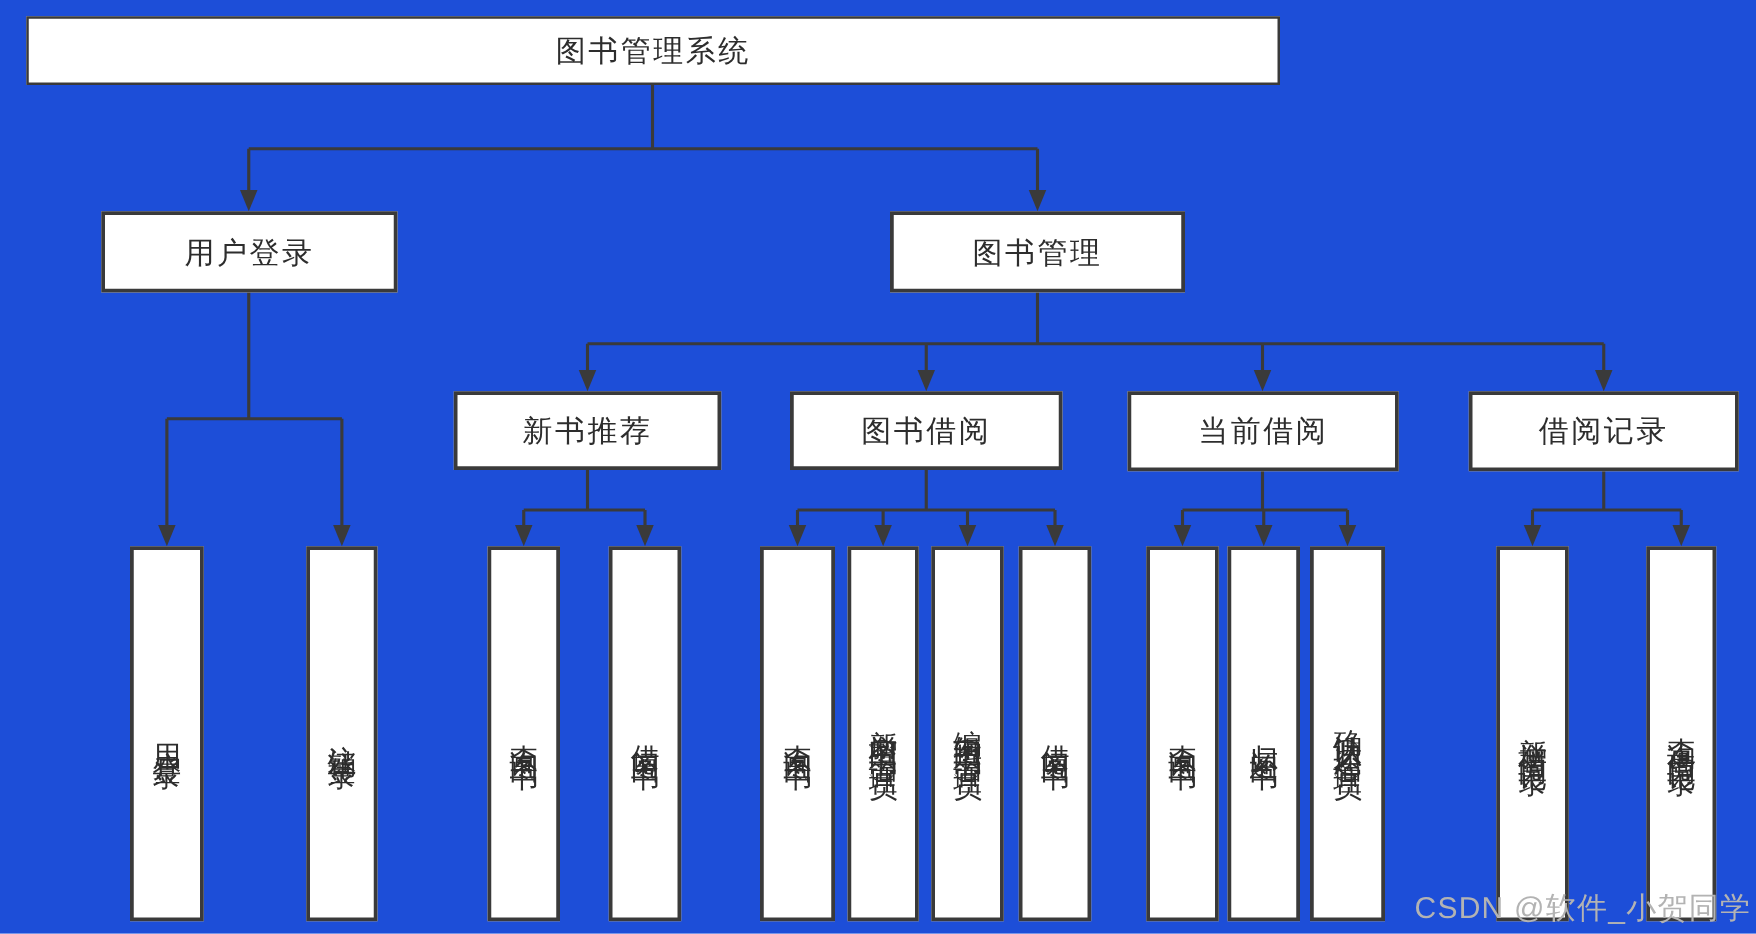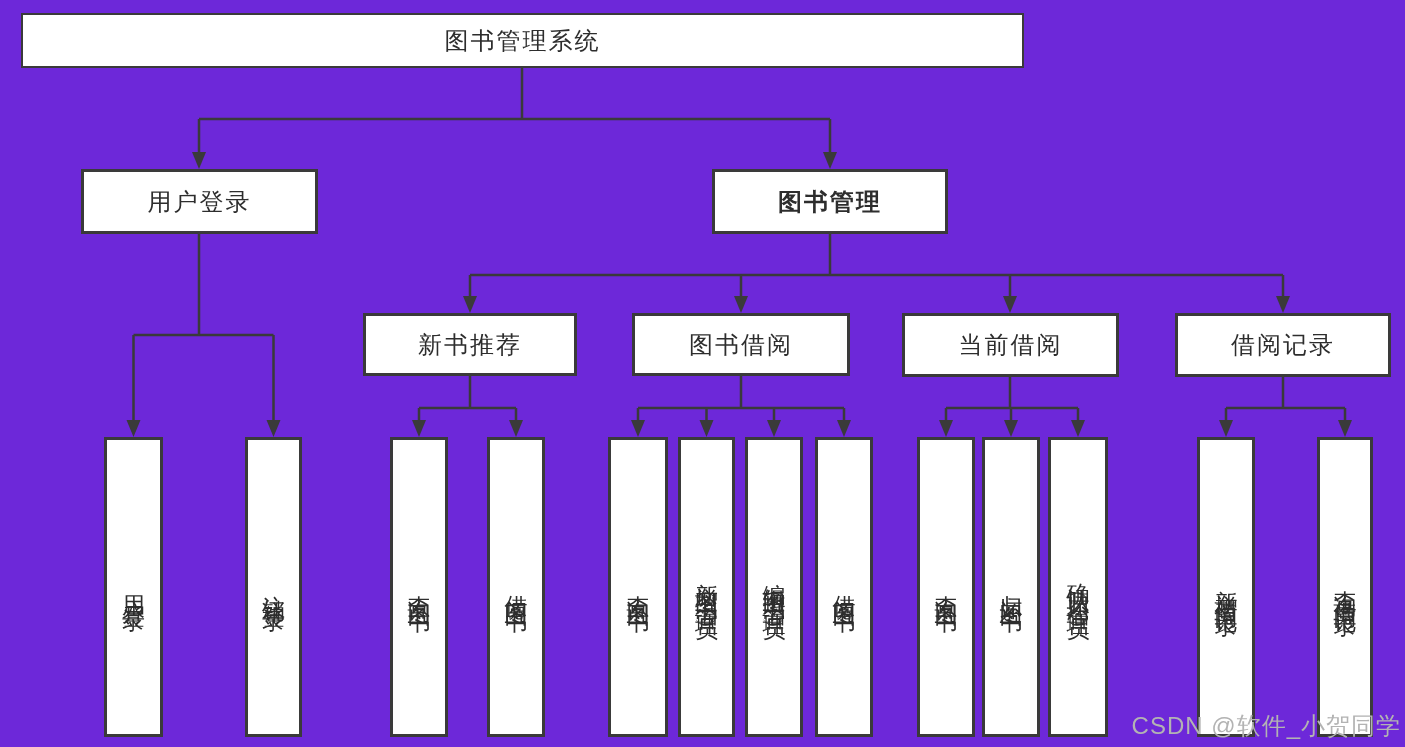--- a/index.html
+++ b/index.html
@@ -4,21 +4,21 @@
 <style>
   html, body {
     margin: 0;
     padding: 0;
     background: #ffffff;
   }
   .canvas {
     position: relative;
     width: 1405px;
     height: 747px;
-    background: #6d28d9;
+    background: #1d4ed8;
     font-family: "Liberation Sans", "DejaVu Sans", sans-serif;
     overflow: hidden;
   }
   svg.connectors {
     position: absolute;
     left: 0;
     top: 0;
     z-index: 1;
   }
   .node {
@@ -122,21 +122,21 @@
     </g>
   </svg>
 
   <div class="node root" style="left:21px; top:13px; width:1003px; height:55px;">
     <span>图书管理系统</span>
   </div>
 
   <div class="node" style="left:81px; top:169px; width:237px; height:65px;">
     <span>用户登录</span>
   </div>
-  <div class="node" style="left:712px; top:169px; width:236px; height:65px;font-weight:bold;">
+  <div class="node" style="left:712px; top:169px; width:236px; height:65px;">
     <span>图书管理</span>
   </div>
 
   <div class="node" style="left:363px; top:313px; width:214px; height:63px;text-align:center;">
     <span>新书推荐</span>
   </div>
   <div class="node" style="left:632px; top:313px; width:218px; height:63px;">
     <span>图书借阅</span>
   </div>
   <div class="node" style="left:902px; top:313px; width:217px; height:64px;">

